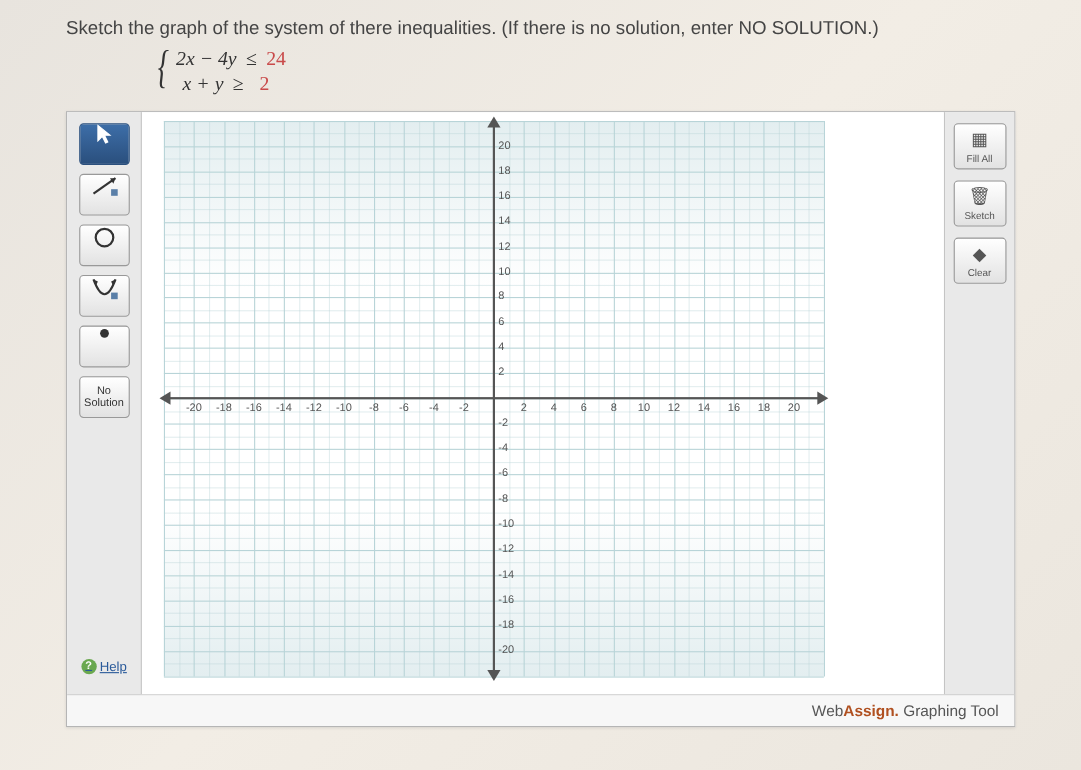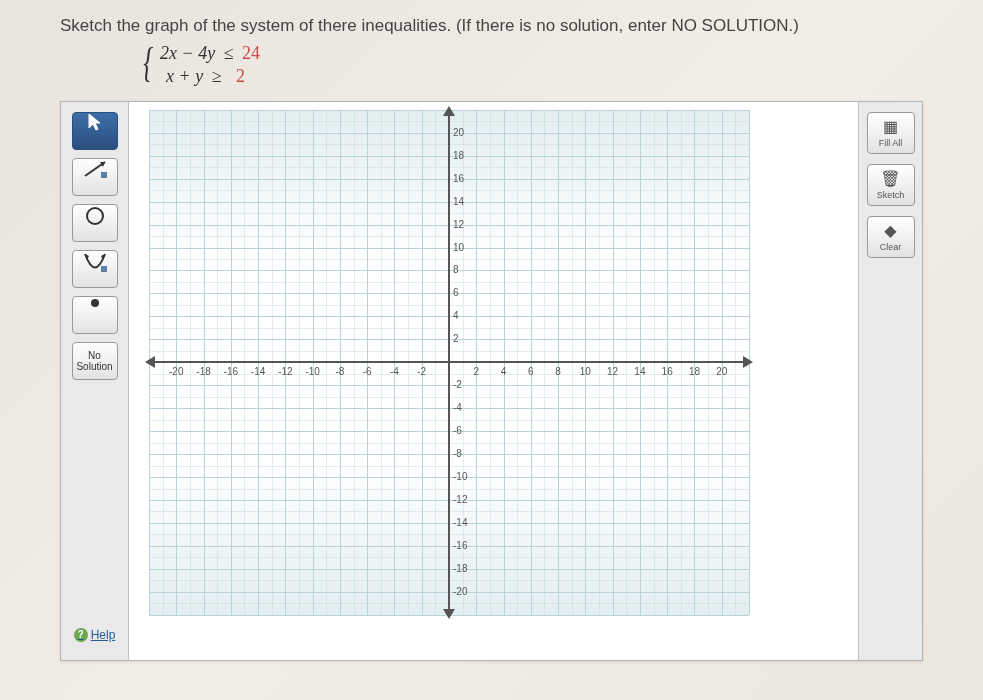--- a/index.html
+++ b/index.html
@@ -373,13 +373,16 @@
       <div class="action-btn">
         <span class="glyph">🗑</span>
         <span>Sketch</span>
       </div>
       <div class="action-btn">
         <span class="glyph">◆</span>
         <span>Clear</span>
       </div>
     </div>
   </div>
+  <div class="footer-brand">
+    <span>Web<b style="color:#b05020">Assign.</b><span> Graphing Tool</span></span>
+  </div>
 </div>
 
 </body></html>

